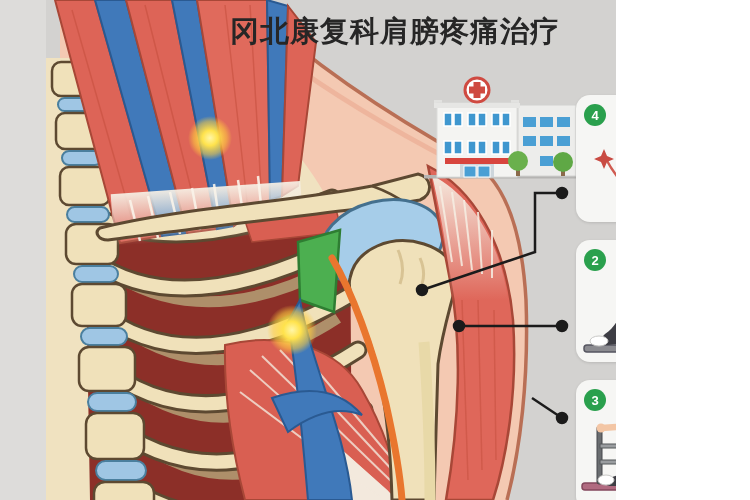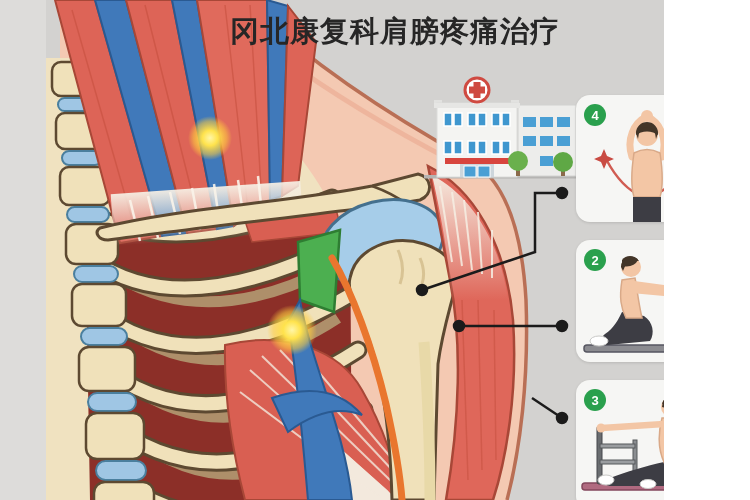--- a/index.html
+++ b/index.html
@@ -1,17 +1,17 @@
 <!DOCTYPE html>
 <html><head>
 <meta charset="utf-8">
 <style>
   html,body{margin:0;padding:0;}
   body{font-family:"Liberation Sans","DejaVu Sans",sans-serif;}
-  #page{position:relative;width:616px;height:500px;overflow:hidden;background:#d3d2d0;padding-left:48px;}
+  #page{position:relative;width:616px;height:500px;overflow:hidden;background:#d3d2d0;}
   #scene{position:absolute;left:0;top:0;}
   #title{position:absolute;left:0;top:12px;width:560px;text-align:right;
          font-size:29px;font-weight:bold;color:#262626;letter-spacing:1px;}
   .card{position:absolute;left:576px;width:142px;background:#f6f6f4;border-radius:14px;
         box-shadow:0 1px 3px rgba(0,0,0,0.12);}
   .badge{position:absolute;left:8px;top:9px;width:22px;height:22px;border-radius:50%;
          background:#2aa04d;color:#fff;font-size:13px;font-weight:bold;
          display:flex;align-items:center;justify-content:center;z-index:2;}
   .card svg{display:block;border-radius:14px;}
   #card-4{top:95px;height:127px;}

